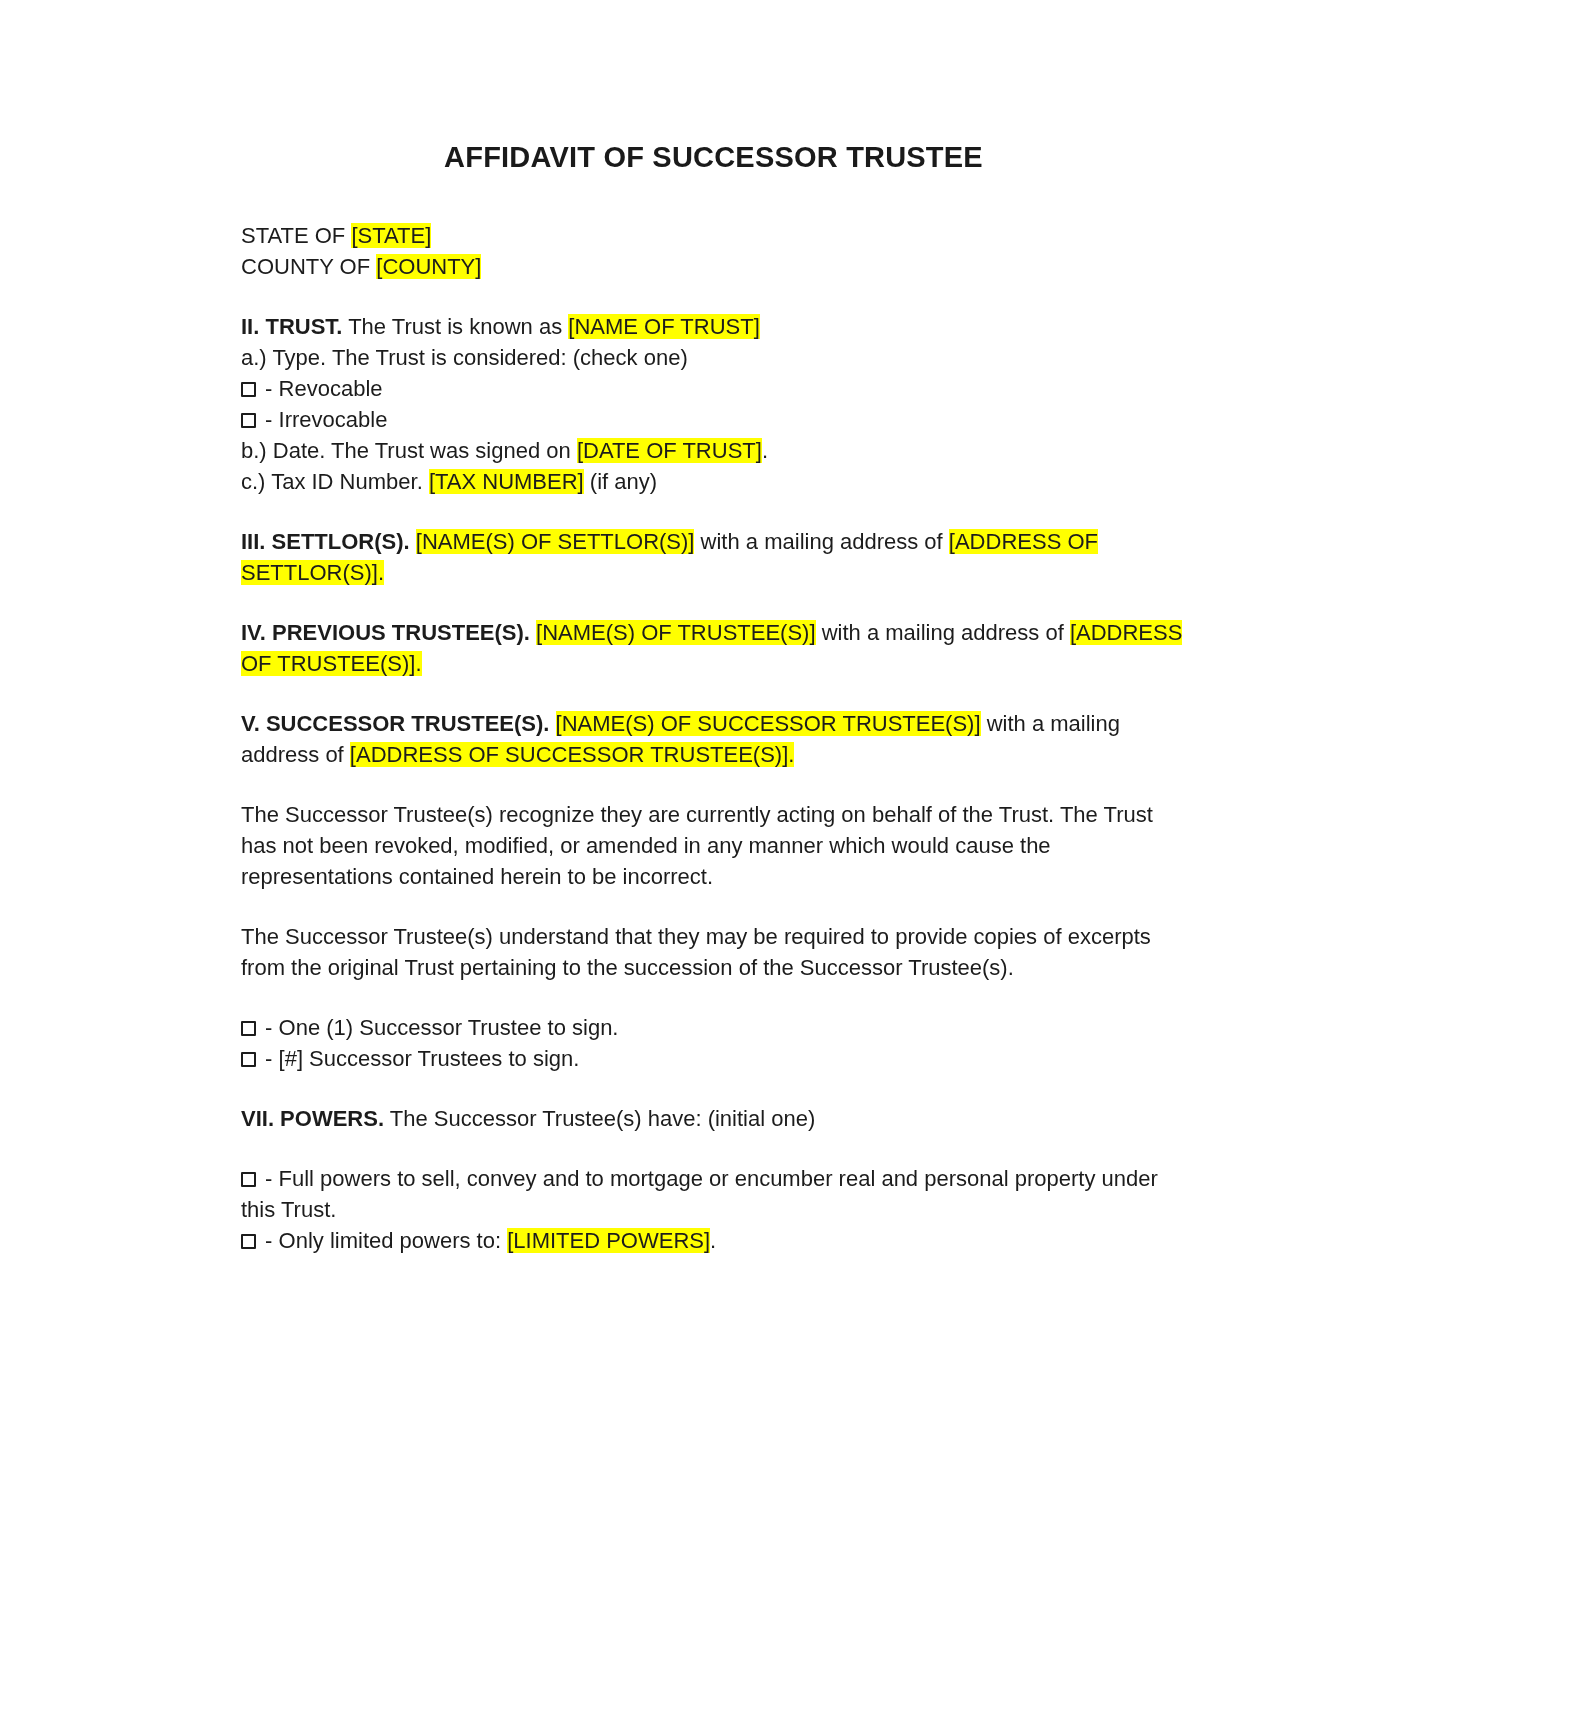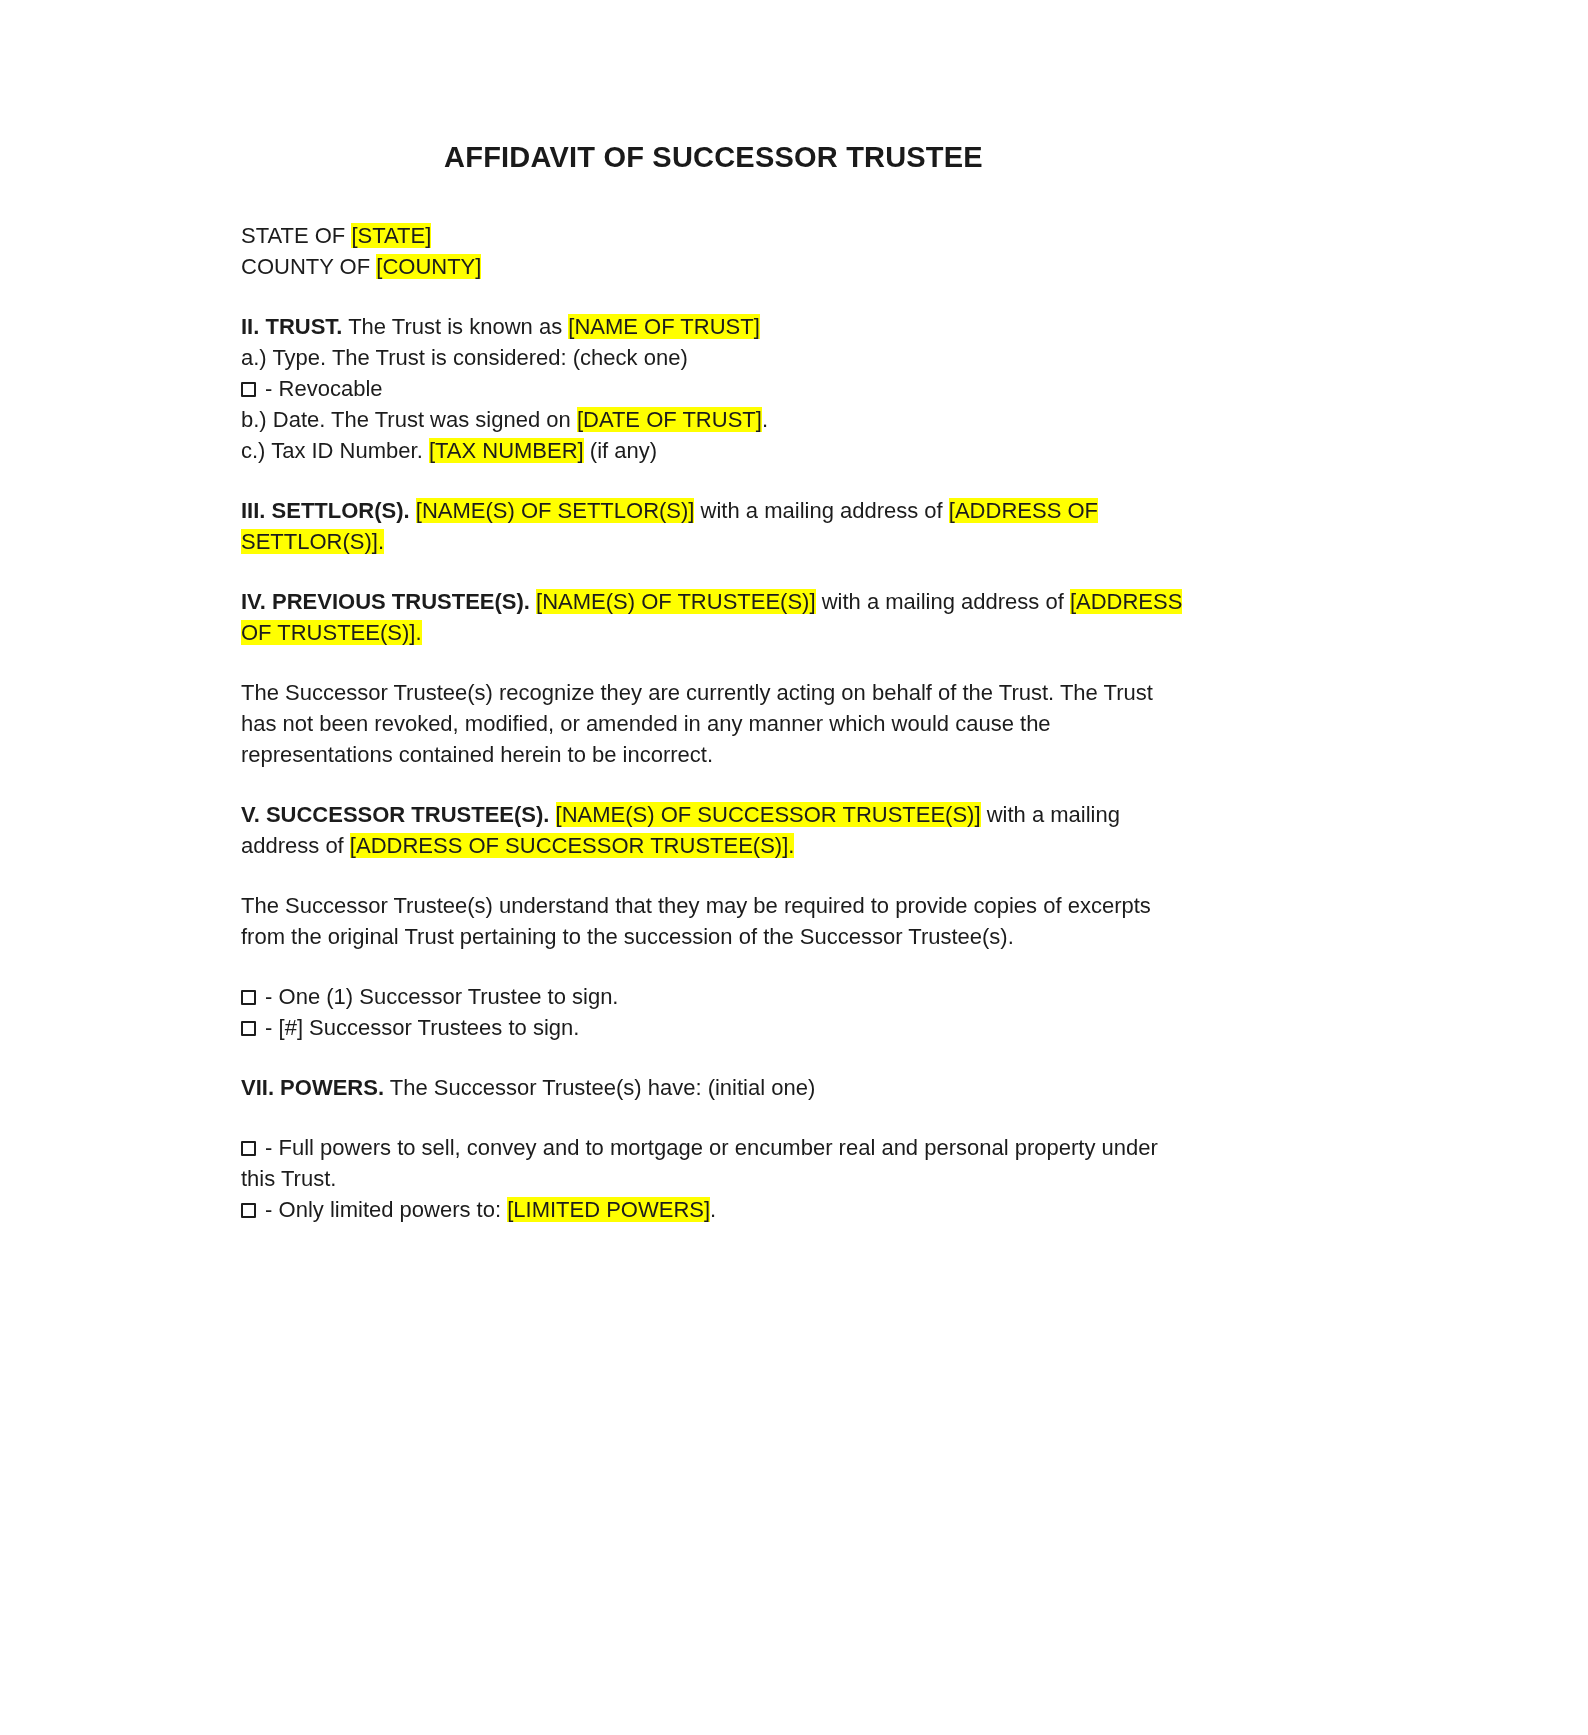--- a/index.html
+++ b/index.html
@@ -59,34 +59,35 @@
     <h1 class="doc-title">AFFIDAVIT OF SUCCESSOR TRUSTEE</h1>
     <div>
         <div class="para">
           <div class="line"><span>STATE OF </span><span class="hl">[STATE]</span></div>
           <div class="line"><span>COUNTY OF </span><span class="hl">[COUNTY]</span></div>
         </div>
         <div class="para">
           <div class="line"><span class="bold">II. TRUST.</span><span> The Trust is known as </span><span class="hl">[NAME OF TRUST]</span></div>
           <div class="line"><span>a.) Type. The Trust is considered: (check one)</span></div>
           <div class="line"><span class="checkbox"></span><span> - Revocable</span></div>
+          <div class="line"><span class="checkbox"></span><span> - Irrevocable</span></div>
           <div class="line"><span>b.) Date. The Trust was signed on </span><span class="hl">[DATE OF TRUST]</span><span>.</span></div>
           <div class="line"><span>c.) Tax ID Number. </span><span class="hl">[TAX NUMBER]</span><span> (if any)</span></div>
         </div>
         <div class="para">
           <div class="line"><span class="bold">III. SETTLOR(S).</span><span> </span><span class="hl">[NAME(S) OF SETTLOR(S)]</span><span> with a mailing address of </span><span class="hl">[ADDRESS OF SETTLOR(S)].</span></div>
         </div>
         <div class="para">
           <div class="line"><span class="bold">IV. PREVIOUS TRUSTEE(S).</span><span> </span><span class="hl">[NAME(S) OF TRUSTEE(S)]</span><span> with a mailing address of </span><span class="hl">[ADDRESS OF TRUSTEE(S)].</span></div>
         </div>
         <div class="para">
-          <div class="line"><span>The Successor Trustee(s) recognize they are currently acting on behalf of the Trust. The Trust has not been revoked, modified, or amended in any manner which would cause the representations contained herein to be incorrect.</span></div>
+          <div class="line"><span class="bold">V. SUCCESSOR TRUSTEE(S).</span><span> </span><span class="hl">[NAME(S) OF SUCCESSOR TRUSTEE(S)]</span><span> with a mailing address of </span><span class="hl">[ADDRESS OF SUCCESSOR TRUSTEE(S)].</span></div>
         </div>
         <div class="para">
-          <div class="line"><span class="bold">V. SUCCESSOR TRUSTEE(S).</span><span> </span><span class="hl">[NAME(S) OF SUCCESSOR TRUSTEE(S)]</span><span> with a mailing address of </span><span class="hl">[ADDRESS OF SUCCESSOR TRUSTEE(S)].</span></div>
+          <div class="line"><span>The Successor Trustee(s) recognize they are currently acting on behalf of the Trust. The Trust has not been revoked, modified, or amended in any manner which would cause the representations contained herein to be incorrect.</span></div>
         </div>
         <div class="para">
           <div class="line"><span>The Successor Trustee(s) understand that they may be required to provide copies of excerpts from the original Trust pertaining to the succession of the Successor Trustee(s).</span></div>
         </div>
         <div class="para">
           <div class="line"><span class="checkbox"></span><span> - One (1) Successor Trustee to sign.</span></div>
           <div class="line"><span class="checkbox"></span><span> - [#] Successor Trustees to sign.</span></div>
         </div>
         <div class="para">
           <div class="line"><span class="bold">VII. POWERS.</span><span> The Successor Trustee(s) have: (initial one)</span></div>

